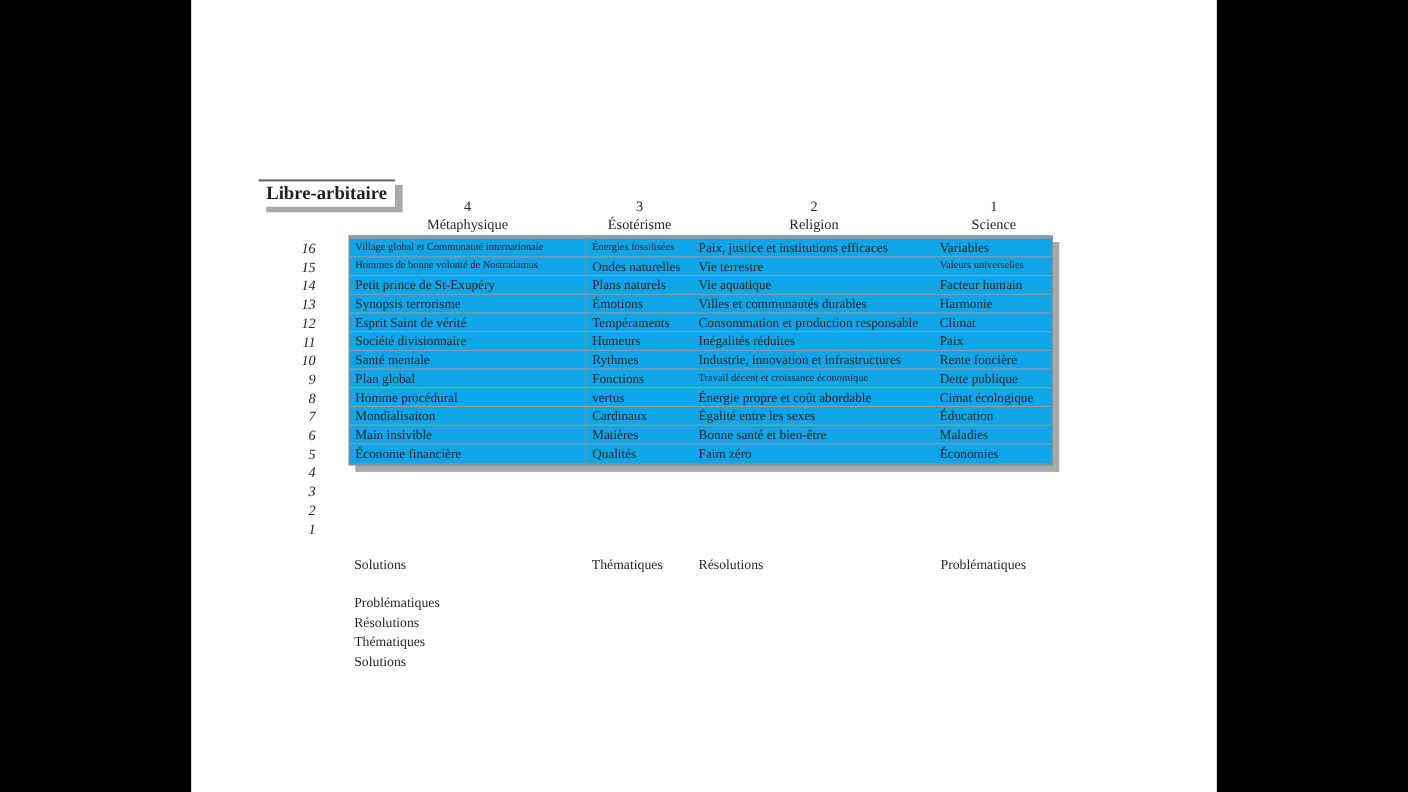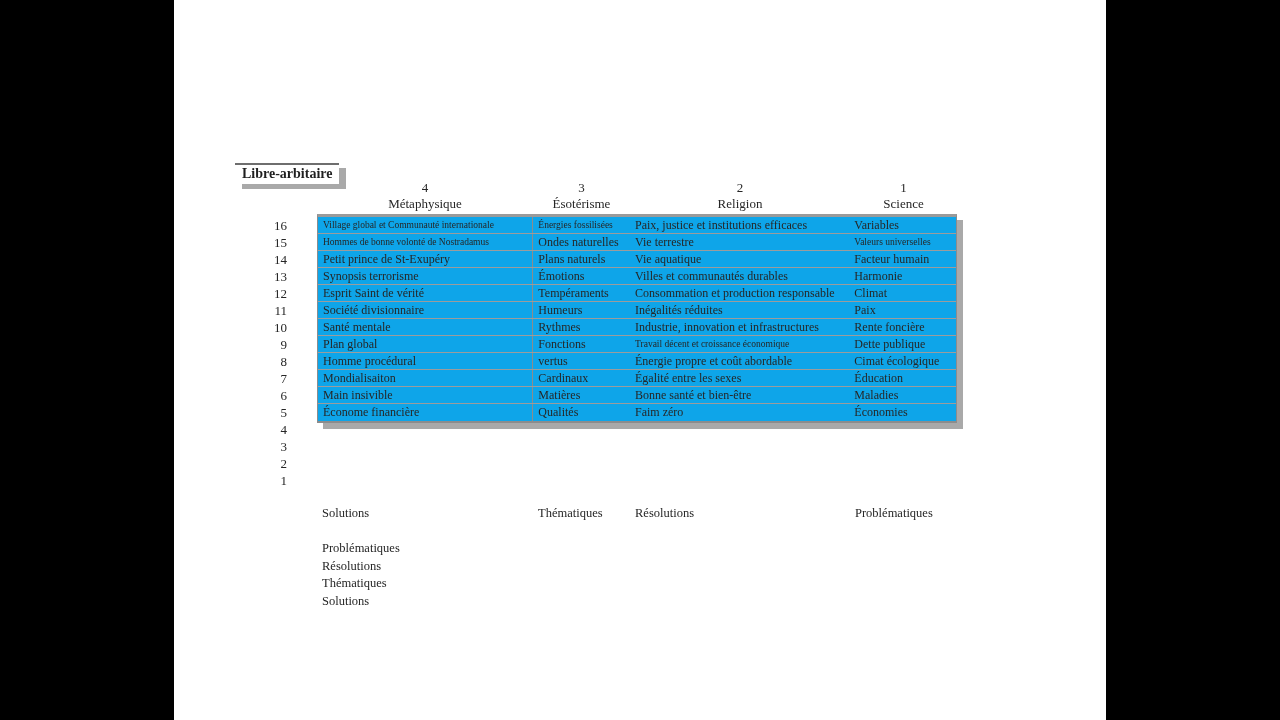--- a/index.html
+++ b/index.html
@@ -13,33 +13,33 @@
   .pillar-right { left:1106px; width:174px; }
   .canvas { position:absolute; left:174px; top:0; width:932px; height:720px; background:#fff; }
 
   
   .label-box {
     position:absolute; left:61px; top:163px;
     background:#fff;
     border-top:2px solid #6e6e6e;
     box-shadow:7px 5px 0 0 #a9a9a9;
     padding:1px 7px 2px 7px;
-    font-weight:bold; font-size:14px; color:#1f1f1f;
+    font-weight:bold; font-size:17px; color:#1f1f1f;
     white-space:nowrap;
   }
 
   
   .headers { position:absolute; left:143px; top:180px; width:640px; }
   .hrow { display:flex; }
   .hcell { text-align:center; font-size:13px; color:#262626; line-height:16px; box-sizing:border-box; }
   .w1 { width:216px; } .w2 { width:97px; } .w3 { width:220px; } .w4 { width:107px; }
 
   
   .row-numbers { position:absolute; left:73px; top:217px; width:40px; text-align:right; }
-  .rownum { height:17px; font-size:13px; line-height:17px; color:#262626; }
+  .rownum { height:17px; font-size:13px; line-height:17px; color:#262626;font-style:italic; }
 
   
   .table-wrap {
     position:absolute; left:143px; top:214px; width:640px;
     background:#0ea5e9; box-sizing:border-box;
     border-top:3px solid #9a9a9a;
     border-left:1px solid #8c8c8c;
     border-right:1px solid #8c8c8c;
     border-bottom:2px solid #8c8c8c;
     box-shadow:6px 6px 0 0 #a9a9a9;

